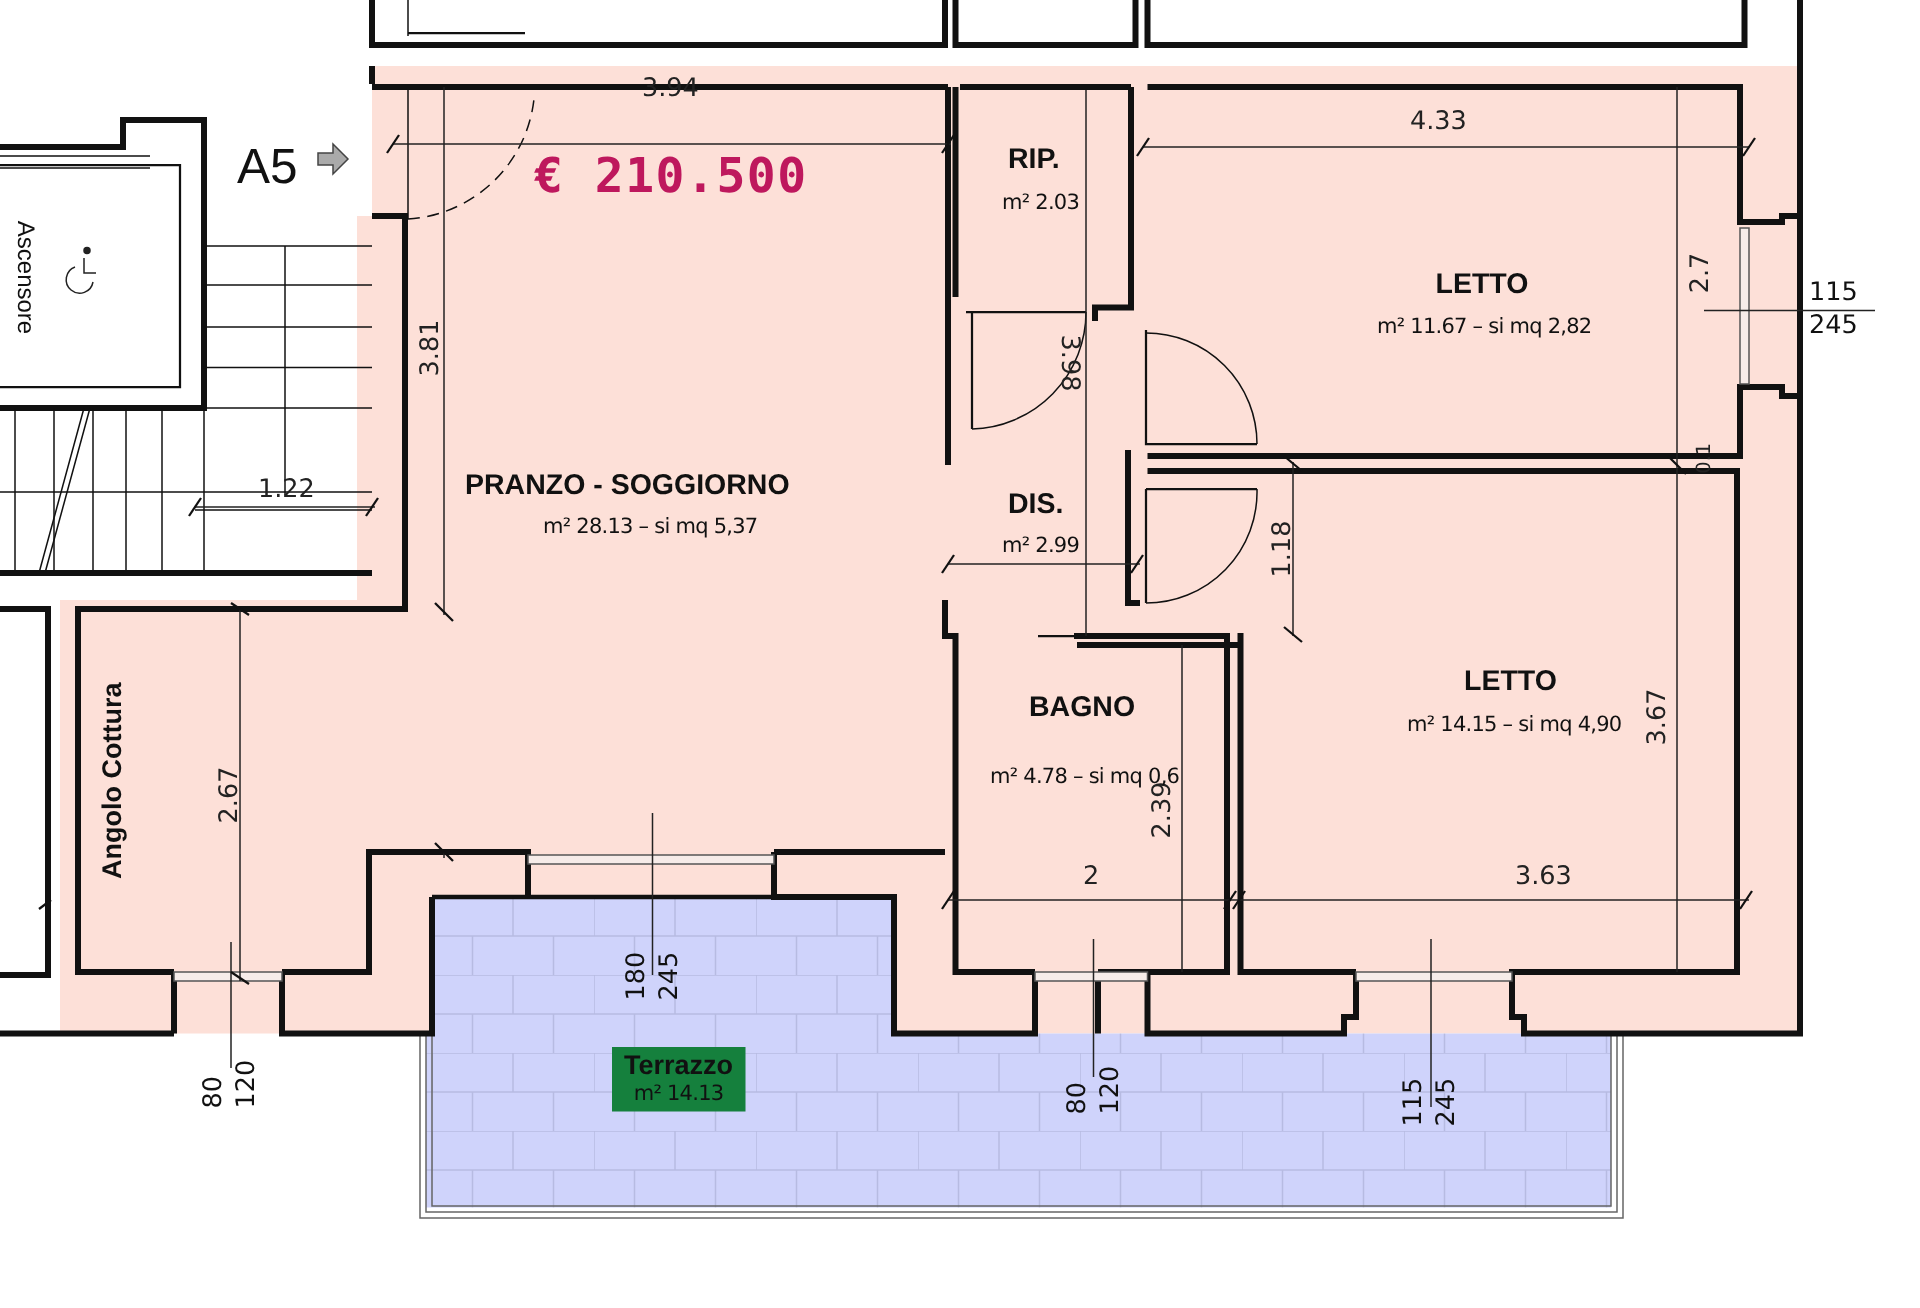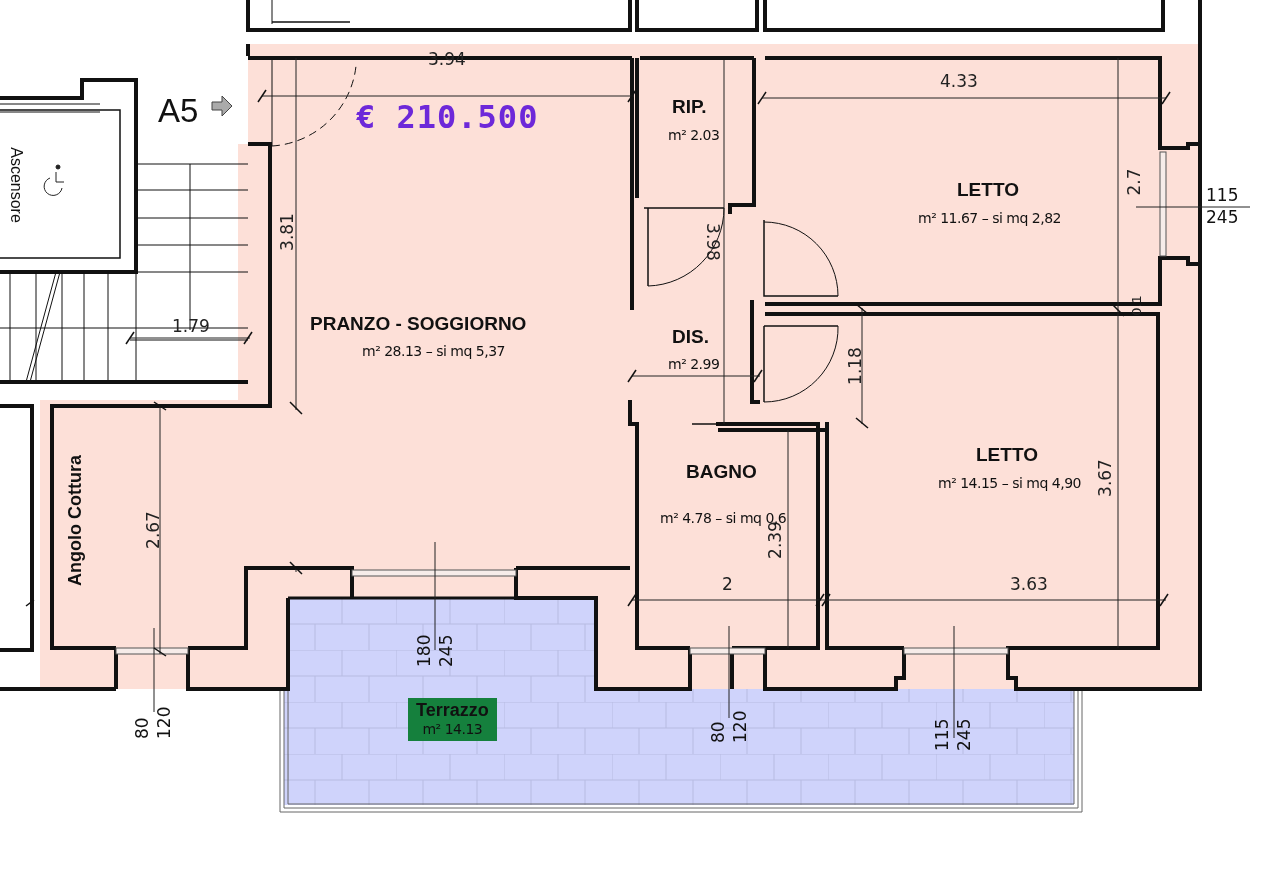--- a/index.html
+++ b/index.html
@@ -4,21 +4,21 @@
 <style>
   html, body { margin:0; padding:0; background:#ffffff; }
   body { width:1280px; height:872px; position:relative; overflow:hidden; font-family:"Liberation Sans", sans-serif; }
   #plan { position:absolute; left:0; top:0; width:1280px; height:872px; }
   .lbl { position:absolute; color:#111; white-space:nowrap; font-family:"Liberation Sans", sans-serif; }
   .room-name { font-weight:bold; font-size:19px; }
   .room-area { font-size:14px; font-family:"DejaVu Sans", sans-serif; letter-spacing:-0.5px;text-align:center; }
   .dim { font-size:17px; color:#222; font-family:"DejaVu Sans", sans-serif; }
   .vert { transform:rotate(-90deg); transform-origin:center center; }
   .vert90 { transform:rotate(90deg); transform-origin:center center; }
-  .price { font-family:"DejaVu Sans Mono", monospace; font-size:32px; font-weight:bold; color:#6d28d9; letter-spacing:1px; }
+  .price { font-family:"DejaVu Sans Mono", monospace; font-size:32px; font-weight:bold; color:#be185d; letter-spacing:1px; }
   .frac { position:absolute; font-family:"DejaVu Sans", sans-serif; font-size:17px; color:#111; text-align:left; line-height:22px; }
 </style>
 </head>
 <body>
 
 <svg id="plan" viewBox="0 0 1280 872" xmlns="http://www.w3.org/2000/svg">
   <defs>
     <pattern id="tiles" x="288" y="598" width="108" height="52" patternUnits="userSpaceOnUse">
       <rect width="108" height="52" fill="#cfd3fb"></rect>
       <path d="M0 0 H108 M0 26 H108 M0 0 V26 M54 0 V26 M27 26 V52 M81 26 V52" stroke="#b7bbe2" stroke-width="1" fill="none"></path>
@@ -188,21 +188,21 @@
 <div class="lbl" style="left:158px; top:92px; font-size:33px;">A5</div>
 <div class="lbl price" style="left:356px; top:98px;">€ 210.500</div>
 
 <div class="lbl dim" style="left:428px; top:49px;">3.94</div>
 <div class="lbl dim" style="left:940px; top:71px;">4.33</div>
 <div class="lbl dim vert" style="left:268px; top:222px;">3.81</div>
 <div class="lbl dim vert" style="left:1120px; top:172px;">2.7</div>
 <div class="lbl dim vert90" style="left:694px; top:232px;">3.98</div>
 <div class="lbl dim vert" style="left:836px; top:356px;">1.18</div>
 <div class="lbl dim vert" style="left:1126px; top:298px; font-size:13px;">0.1</div>
-<div class="lbl dim" style="left:172px; top:316px;">1.79</div>
+<div class="lbl dim" style="left:172px; top:316px;">1.22</div>
 <div class="lbl dim vert" style="left:134px; top:520px;">2.67</div>
 <div class="lbl dim" style="left:722px; top:574px;">2</div>
 <div class="lbl dim" style="left:970px; top:574px;margin-left:40px;">3.63</div>
 <div class="lbl dim vert" style="left:756px; top:530px;">2.39</div>
 <div class="lbl dim vert" style="left:1086px; top:468px;">3.67</div>
 
 <div class="lbl room-name" style="left:310px; top:313px;">PRANZO - SOGGIORNO</div>
 <div class="lbl room-area" style="left:362px; top:343px;">m² 28.13 – si mq 5,37</div>
 
 <div class="lbl room-name" style="left:672px; top:96px;">RIP.</div>

